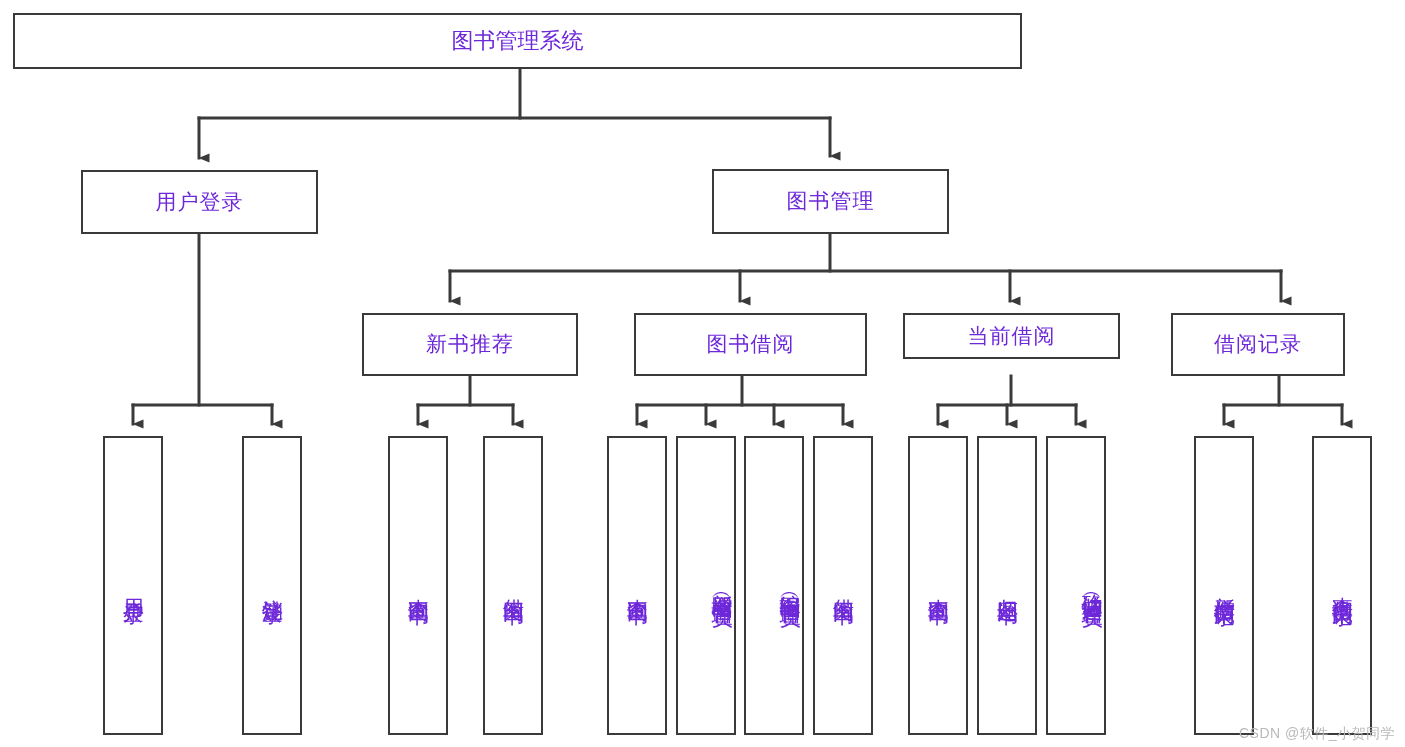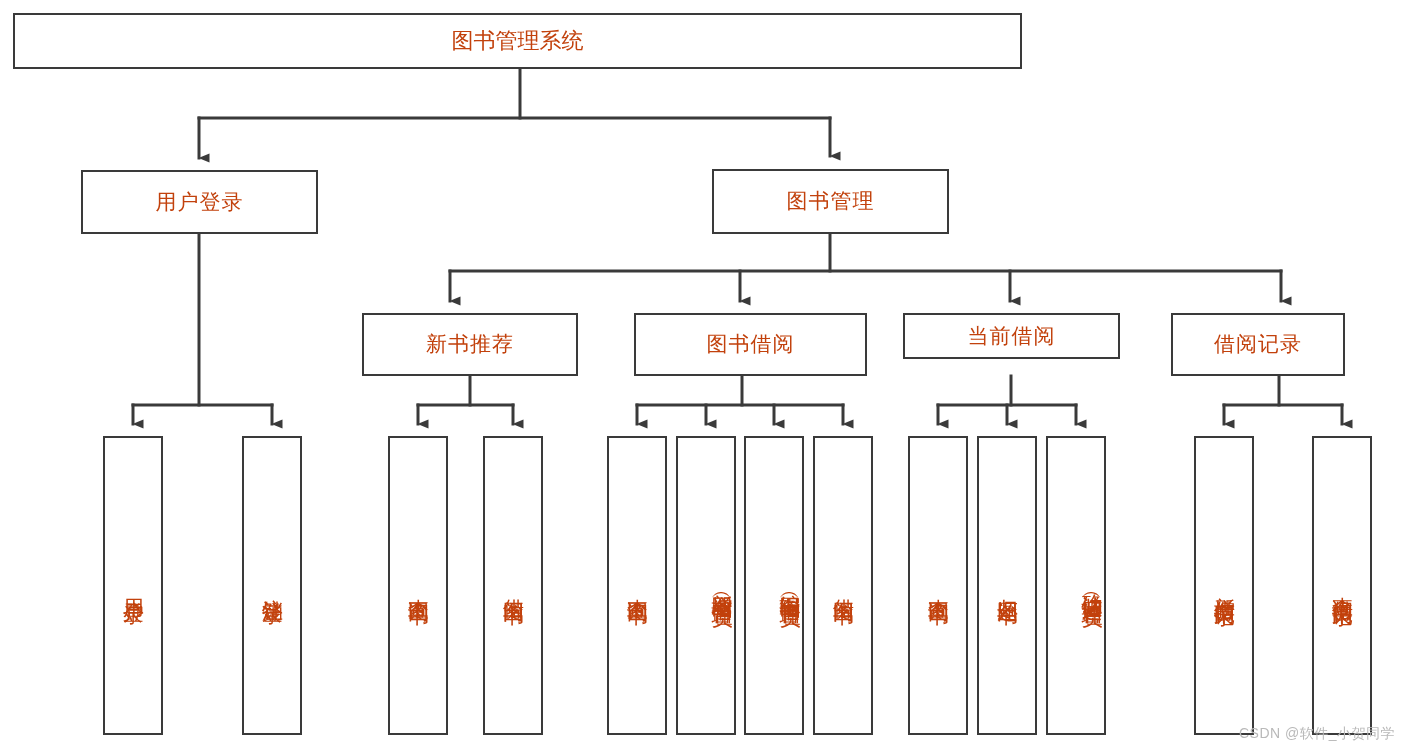--- a/index.html
+++ b/index.html
@@ -26,21 +26,21 @@
     pointer-events: none;
   }
   .node {
     position: absolute;
     box-sizing: border-box;
     background: #ffffff;
     border: 2.5px solid #3a3a3a;
     display: flex;
     align-items: center;
     justify-content: center;
-    color: #c2410c;
+    color: #6d28d9;
     line-height: 1.18;
     text-align: center;
   }
   .node.horiz {
     font-size: 21px;
     letter-spacing: 1px;
   }
   .node.root {
     font-size: 22px;
   }

